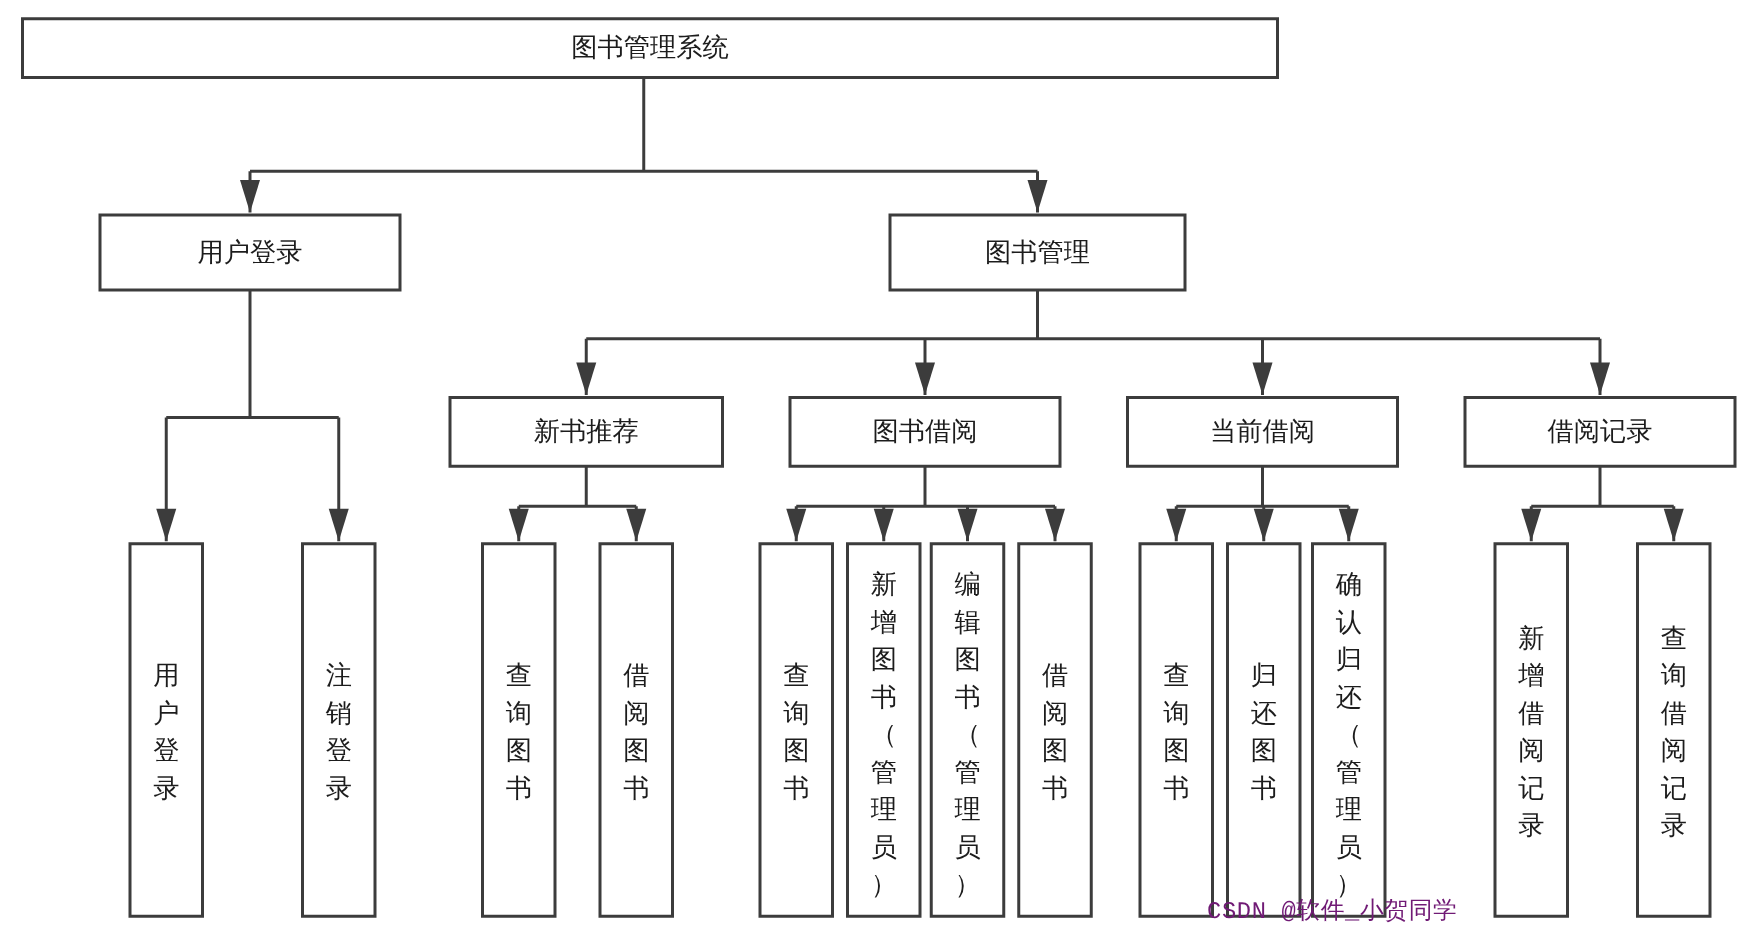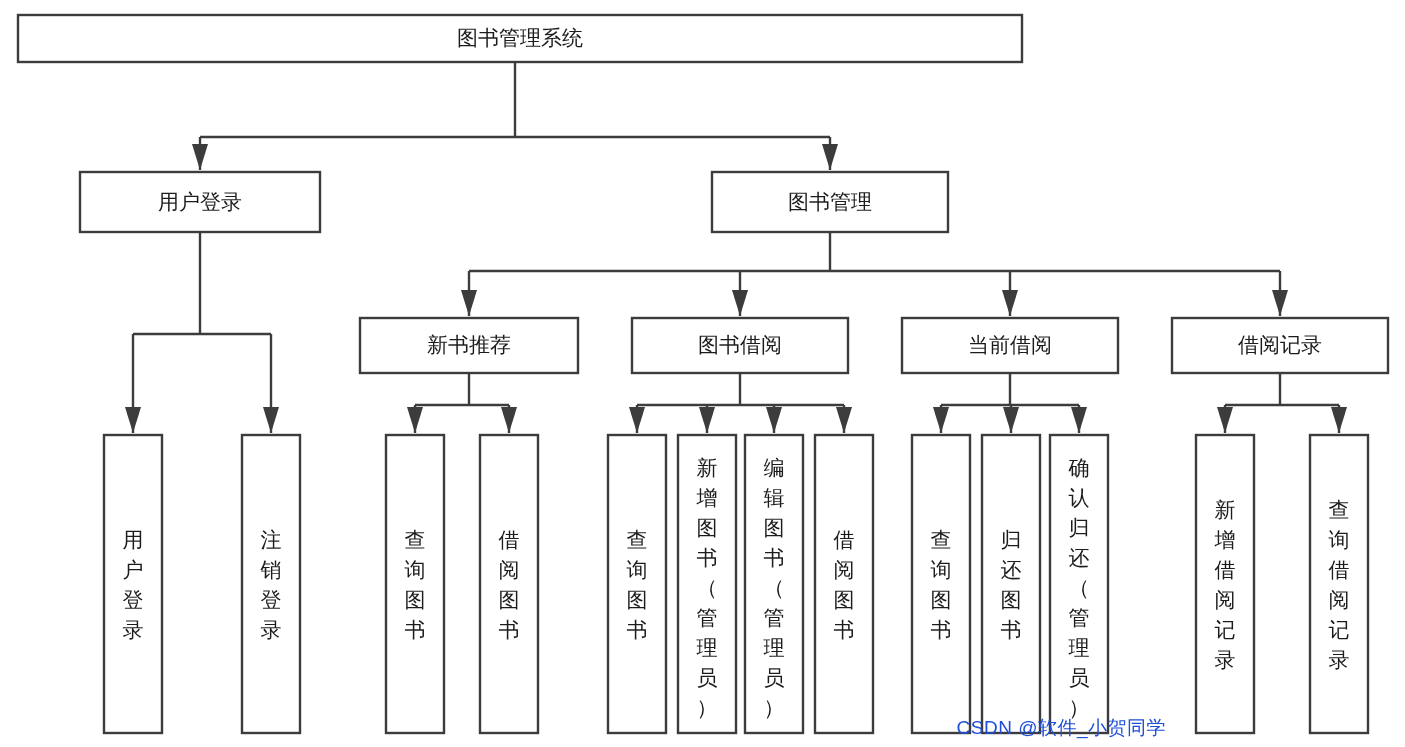--- a/index.html
+++ b/index.html
@@ -52,23 +52,23 @@
   .node-label-vertical {
     font-family: "Liberation Sans", "DejaVu Sans", sans-serif;
     fill: #1c1c1c;
     font-size: 21px;
     text-anchor: middle;
   }
   .watermark-text {
     position: absolute;
     right: 10px;
     bottom: 6px;
-    font-family: Liberation Sans, sans-serif;
+    font-family: Liberation Mono, monospace;
     font-size: 19px;
-    color: #1d4ed8;
+    color: #701a75;
     white-space: nowrap;
     letter-spacing: 0.5px;
     pointer-events: none;
   }
 </style>
 </head>
 <body>
 
 <div id="diagram-root">
   <svg class="diagram" viewBox="0 0 1405 747" xmlns="http://www.w3.org/2000/svg">

